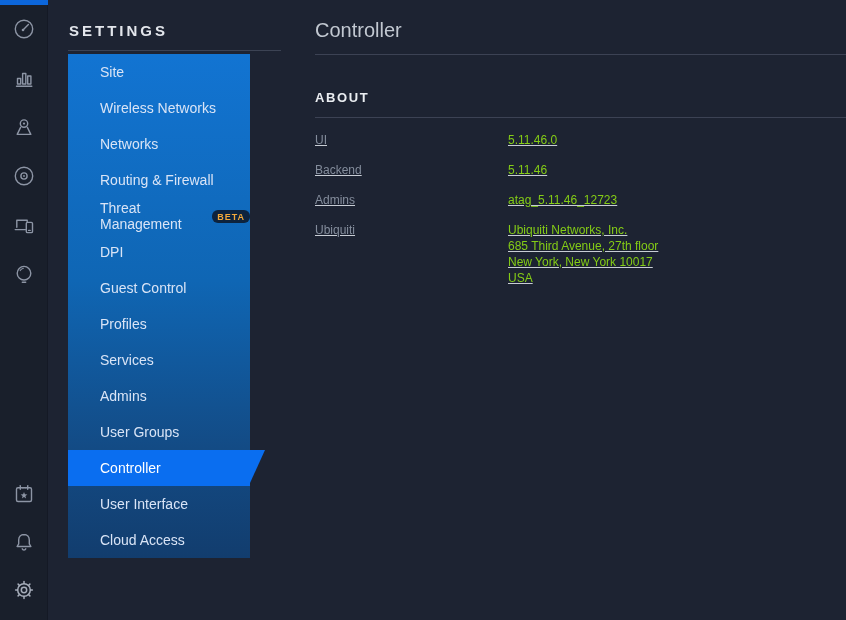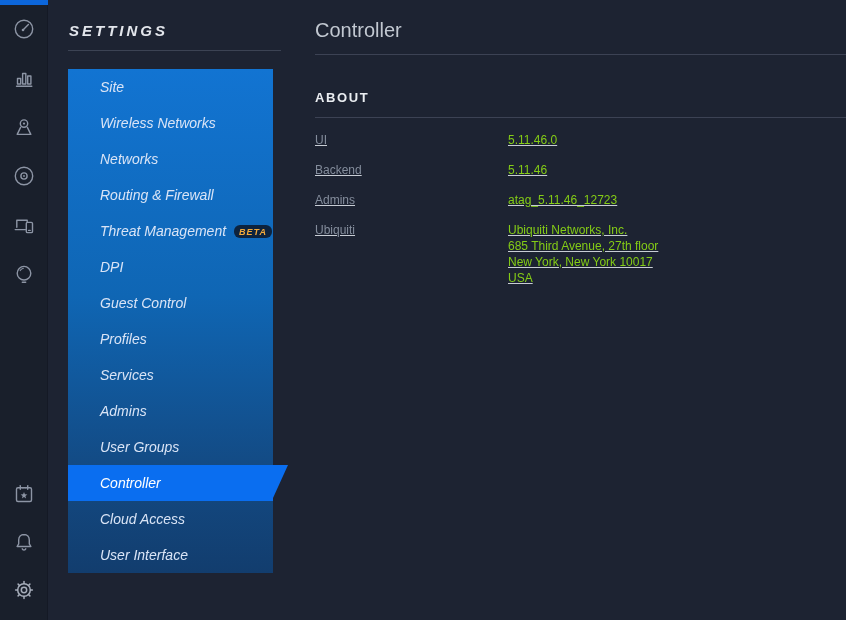--- a/index.html
+++ b/index.html
@@ -19,28 +19,28 @@
     position:relative;
     display:flex; flex-direction:column; align-items:center;
   }
   .rail-strip { position:absolute; top:0; left:0; width:48px; height:5px; }
   .rail-group-top { display:flex; flex-direction:column; align-items:center; padding-top:17px; gap:25px; }
   .rail-group-bottom { margin-top:auto; display:flex; flex-direction:column; align-items:center; gap:24px; padding-bottom:18px; }
   .rail-btn { width:28px; height:24px; display:flex; align-items:center; justify-content:center; cursor:pointer; }
   .rail svg { display:block; }
 
   
-  .sidebar { width:252px; flex:0 0 252px; padding:22px 0 16px 20px;font-style:italic; }
+  .sidebar { width:252px; flex:0 0 252px; padding:22px 0 16px 20px; }
   .sidebar-title {
     font-size:15px; font-weight:600; letter-spacing:3px;
     color:#e3e6ec; padding-left:1px;
   }
   .sidebar-rule { width:213px; height:1px; background:#3c4354; margin-top:11px; }
   .menu {
-    width:205px; margin-top:18px;
+    width:182px; margin-top:3px;
     background:linear-gradient(to bottom, #1274d2 0%, #0f66b4 45%, #134b85 78%, #123d6e 100%);
   }
   .menu-item {
     height:36px; display:flex; align-items:center;
     padding-left:32px; font-size:14px; color:#d9e4f6;
     cursor:pointer; position:relative;
   }
   .menu-item.selected { background:#0a6ef0; color:#ffffff; }
   .menu-item.selected::after {
     content:""; position:absolute; left:100%; top:0;
@@ -187,24 +187,24 @@
       <div class="menu-item">
         <span>Admins</span>
       </div>
       <div class="menu-item">
         <span>User Groups</span>
       </div>
       <div class="menu-item selected">
         <span>Controller</span>
       </div>
       <div class="menu-item">
+        <span>User Interface</span>
+      </div>
+      <div class="menu-item">
         <span>Cloud Access</span>
-      </div>
-      <div class="menu-item">
-        <span>User Interface</span>
       </div>
     </div>
 </aside>
 
 <main class="main">
   <h1 class="page-title">Controller</h1>
   <div class="main-rule"></div>
   <h2 class="section-title">ABOUT</h2>
   <div class="section-rule"></div>
   <div class="about-rows">

